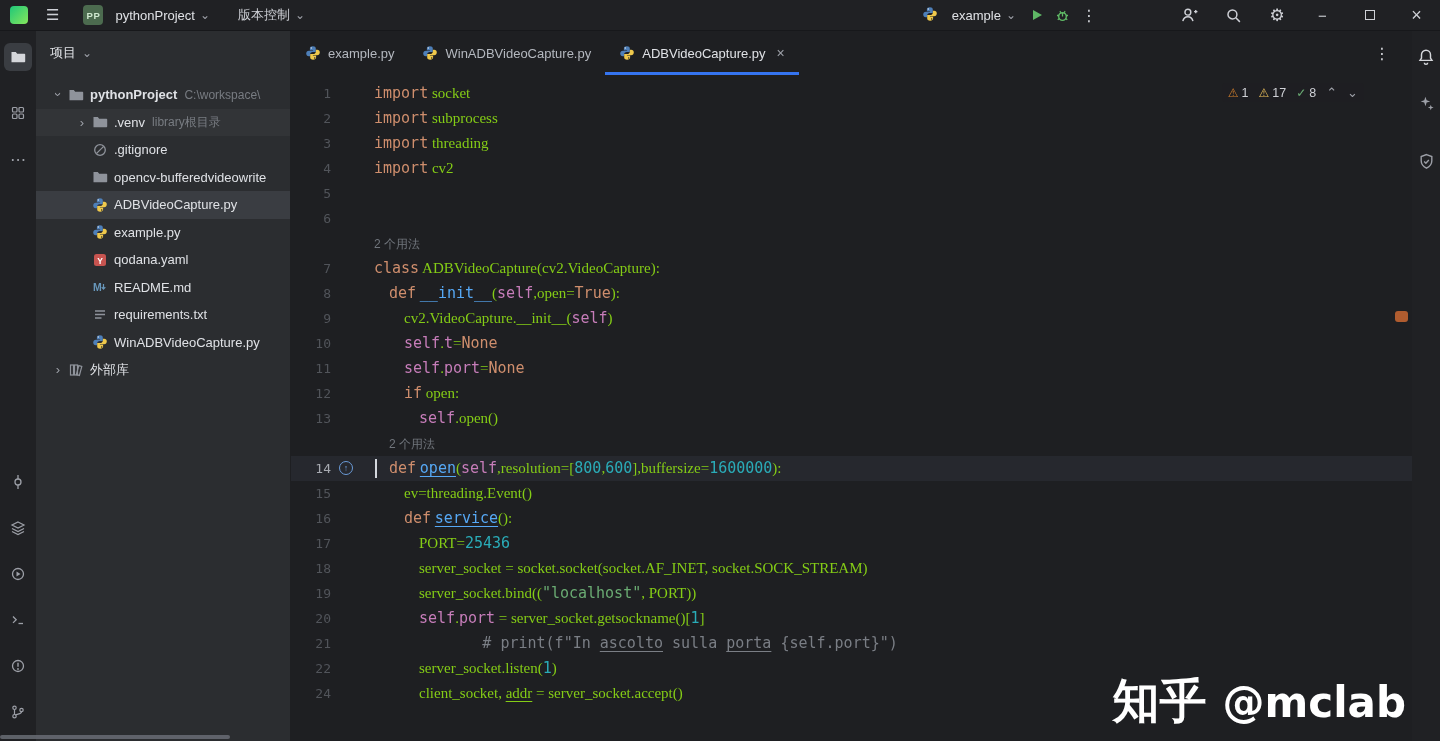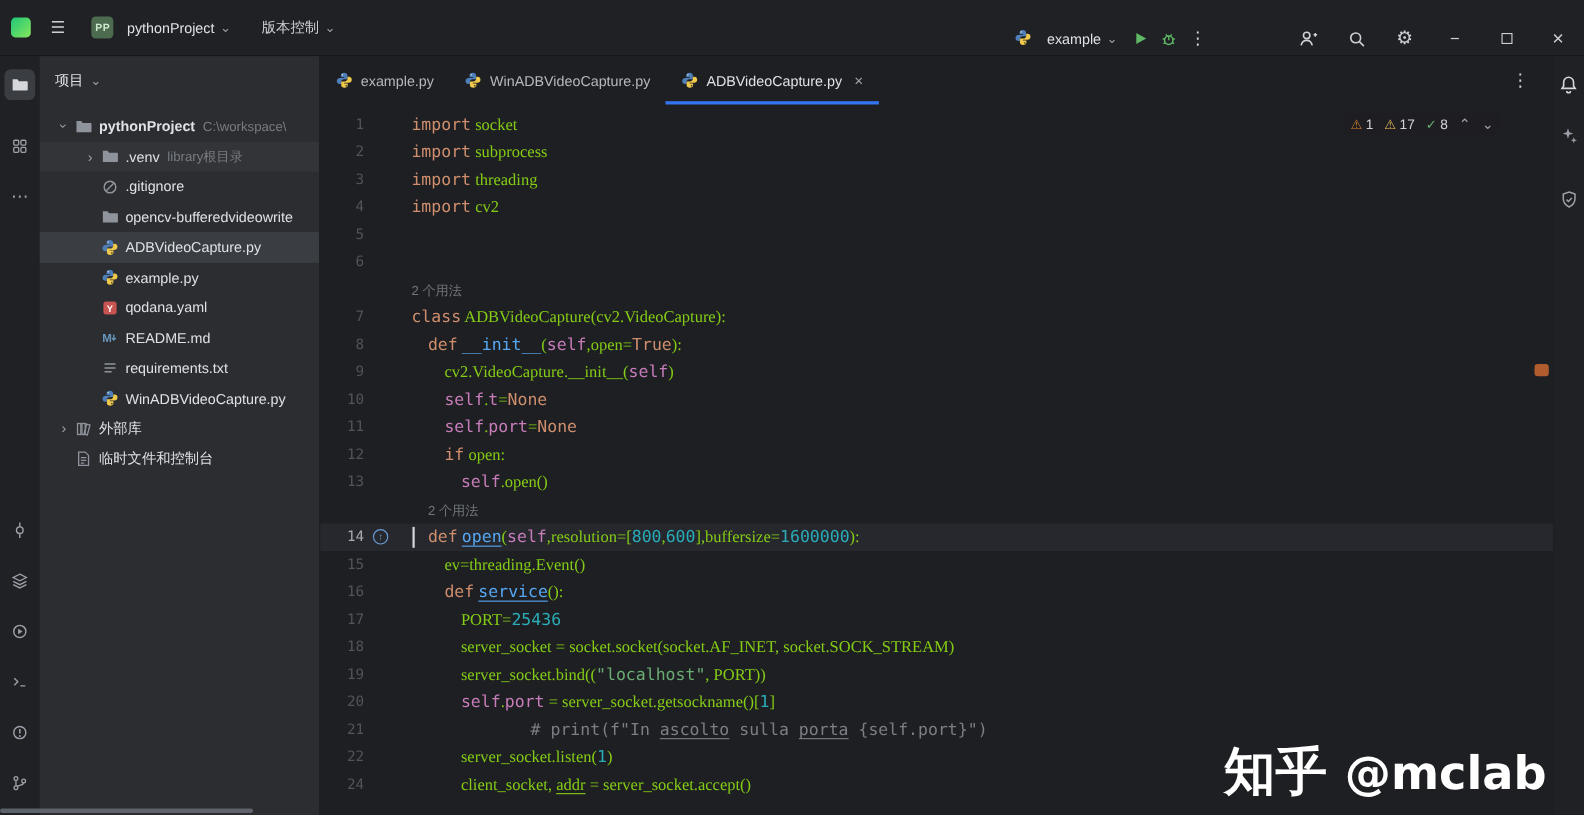--- a/index.html
+++ b/index.html
@@ -11,21 +11,21 @@
   .titlebar { flex:0 0 30px; background:#202124; border-bottom:1px solid #17181b;
     display:flex; align-items:center; color:#ced0d6; font-size:13px; }
   .tb-logo { width:18px; height:18px; border-radius:4px; margin-left:10px;
     background:linear-gradient(135deg,#1fc779,#86e75c); }
   .tb-burger { margin-left:18px; font-size:15px; color:#ced0d6; cursor:default; }
   .tb-badge { margin-left:24px; width:20px; height:20px; border-radius:4px; background:#4c6b4f;
     color:#cfe8cf; font-size:9.5px; font-weight:bold; display:flex; align-items:center; justify-content:center; letter-spacing:.5px; }
   .tb-item { display:flex; align-items:center; gap:5px; padding:0 4px; height:24px; border-radius:4px; }
   .tb-name { margin-left:8px; color:#dfe1e5; }
   .chev { color:#9da0a8; font-size:12px; line-height:1; }
-  .tb-right { margin-left:auto; display:flex; align-items:center; height:100%;margin-top:20px; }
+  .tb-right { margin-left:auto; display:flex; align-items:center; height:100%; }
   .run-group { display:flex; align-items:center; gap:10px; margin-right:70px; }
   .run-name { color:#dfe1e5; }
   .ibtn { width:44px; height:30px; display:flex; align-items:center; justify-content:center; color:#ced0d6; }
   .win-btn { width:47px; height:30px; display:flex; align-items:center; justify-content:center; color:#ced0d6; font-size:15px; }
   .max-box { width:10px; height:10px; border:1.2px solid #ced0d6; }
   .more-v { font-size:16px; color:#ced0d6; }
 
   
   .main { flex:1; display:flex; min-height:0; position:relative; }
 
@@ -365,30 +365,20 @@
               <svg width="16" height="16" viewBox="0 0 16 16">
                 <g fill="none" stroke="#8f939b" stroke-width="1.2">
                   <rect x="2.5" y="3" width="3" height="10"></rect>
                   <rect x="6.5" y="3" width="3" height="10"></rect>
                   <path d="M10.8 3.6l3 .8-2.4 9-3-.8z"></path>
                 </g>
               </svg>
             </span>
             <span class="flabel">外部库</span>
           </div>
-          <div class="tree-row" style="padding-left: 12px;">
-            <span class="tchev"></span>
-            <span class="ficon">
-              <svg width="16" height="16" viewBox="0 0 16 16">
-                <path d="M3.5 2h6l3 3v9h-9z" fill="none" stroke="#8f939b" stroke-width="1.2"></path>
-                <path d="M5.5 7h5M5.5 9.5h5M5.5 12h3" stroke="#8f939b" stroke-width="1.1"></path>
-              </svg>
-            </span>
-            <span class="flabel">临时文件和控制台</span>
-          </div>
         </div>
     </div>
 
     <div class="editor-zone">
       <div class="tabbar">
         <div style="display:flex">
             <div class="tab">
               <span style="display: flex;">
                 <svg width="16" height="16" viewBox="0 0 16 16">
                   <path fill="#4e7fb8" d="M7.9 1.2c-1.9 0-3 .9-3 2.2v1.8h3.2v.6H3.9C2.3 5.8 1.2 7 1.2 8.6c0 1.6 1 2.7 2.6 2.7h1.3V9.6c0-1.5 1.2-2.6 2.7-2.6h3V3.4c0-1.3-1.1-2.2-2.9-2.2z"></path>

